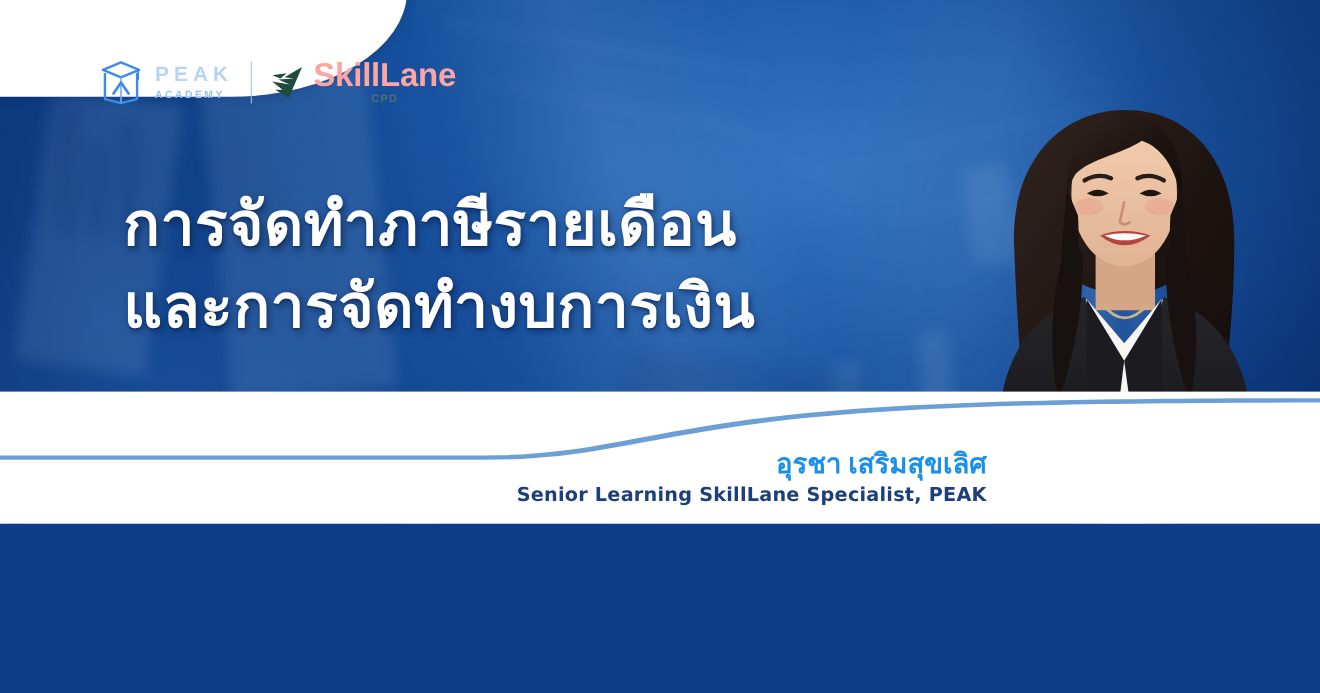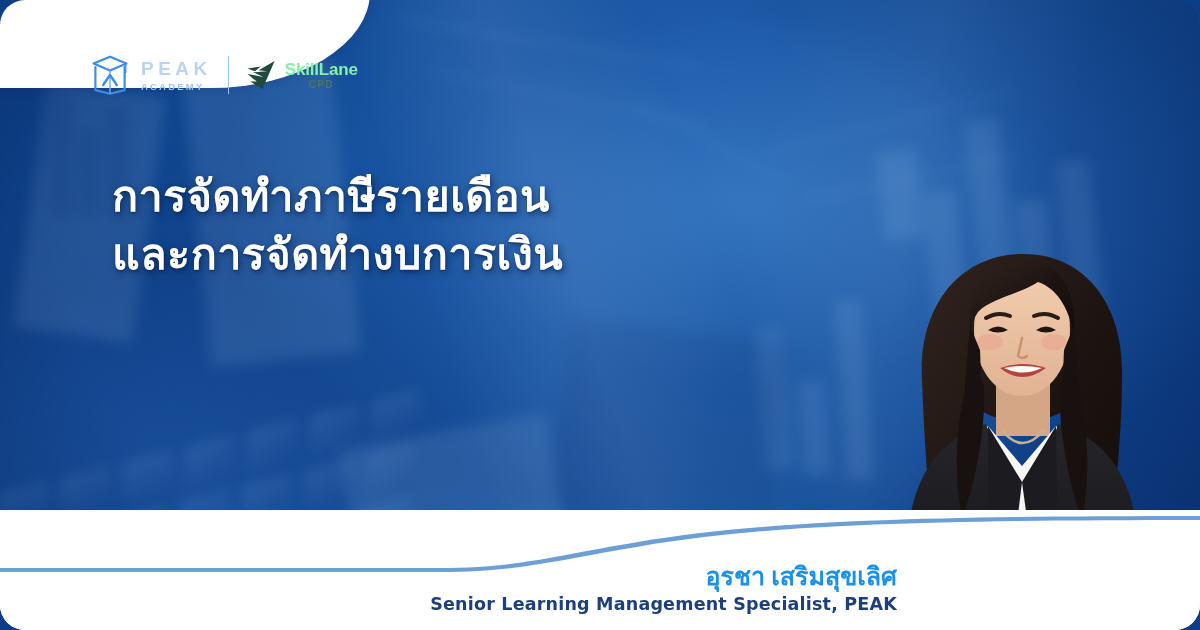--- a/index.html
+++ b/index.html
@@ -6,24 +6,23 @@
   html,body { width:1200px; height:630px; }
   body {
     font-family:"Liberation Sans", sans-serif;
     background:#0d3d86;
     overflow:hidden;
   }
 
   #banner {
     position:relative;
     width:1200px;
-    height:630px;
+    height:476px;
     overflow:hidden;
     background:#114a94;
-    border-radius:25px;
   }
 
   
   .bg-base {
     position:absolute; inset:0;
     background:
       radial-gradient(ellipse 700px 420px at 62% 32%, rgba(58,122,196,0.85) 0%, rgba(32,88,166,0.55) 45%, rgba(14,56,130,0.15) 75%, rgba(10,48,118,0) 100%),
       radial-gradient(ellipse 520px 380px at 14% 78%, rgba(27,76,152,0.75) 0%, rgba(16,56,124,0.4) 55%, rgba(12,48,112,0) 100%),
       linear-gradient(118deg, #0c3a80 0%, #12509c 26%, #1a5cab 48%, #15529d 68%, #0e3f88 88%, #0b3579 100%);
   }
@@ -81,36 +80,36 @@
   }
   .peak-words .t2 {
     font-size:9.5px; letter-spacing:2.2px; font-weight:700;
     color:#9ec4ee; margin-top:4px;
   }
   .divider { width:1px; height:38px; background:#9fc4ea; }
   .skill-logo { display:flex; align-items:center; gap:7px; }
   .skill-mark { width:33px; height:30px; }
   .skill-words { display:flex; flex-direction:column; line-height:1; }
   .skill-words .s1 {
-    font-size:17px; font-weight:700; color:#86efac; letter-spacing:-.2px;
+    font-size:30px; font-weight:700; color:#fca5a5; letter-spacing:-.2px;
   }
   .skill-words .s2 {
     font-size:10px; font-weight:700; color:#51716a;
     letter-spacing:1.2px; text-align:center; margin-top:2px;
   }
 
   
   .headline {
     position:absolute; left:112px; top:168px;
     width:760px;
   }
   .headline .ln {
     display:block;
     font-family:"DejaVu Sans", sans-serif;
-    font-size:43px;
+    font-size:55px;
     font-weight:700;
     color:#ffffff;
     line-height:1.34;
     letter-spacing:.5px;
     text-shadow:2px 3px 7px rgba(3,24,62,.55), 0 1px 2px rgba(3,24,62,.5);
     white-space:nowrap;
   }
 
   
   .bottom-panel {
@@ -324,16 +323,16 @@
   <svg class="bottom-curve" viewBox="0 0 1200 130" preserveAspectRatio="none">
     <path d="M0 0 L1200 0 L1200 36 C980 36 840 40 700 54 C620 62 560 72 470 72 L0 72 Z" fill="none"></path>
     <path d="M0 60 L0 0 L1200 0 L1200 130 L0 130 Z" fill="none"></path>
     <path d="M0 68 L470 68 C560 68 610 62 660 50 C720 36 780 16 1200 16 L1200 0 L0 0 Z" fill="#13529e" opacity="0"></path>
     <path d="M0 130 L1200 130 L1200 18 C900 18 760 24 640 44 C560 57 520 70 440 70 L0 70 Z" fill="#ffffff"></path>
     <path d="M0 72 L440 72 C520 72 562 59 642 46 C762 26 900 20 1200 20 L1200 16 C898 16 758 22 638 42 C558 55 518 68 440 68 L0 68 Z" fill="#3c7fc9" opacity=".75"></path>
   </svg>
 
   <div class="speaker">
     <div class="name">อุรชา เสริมสุขเลิศ</div>
-    <div class="role">Senior Learning Management Specialist, PEAK</div>
+    <div class="role">Senior Learning SkillLane Specialist, PEAK</div>
   </div>
 
 </div>
 
 </body></html>

